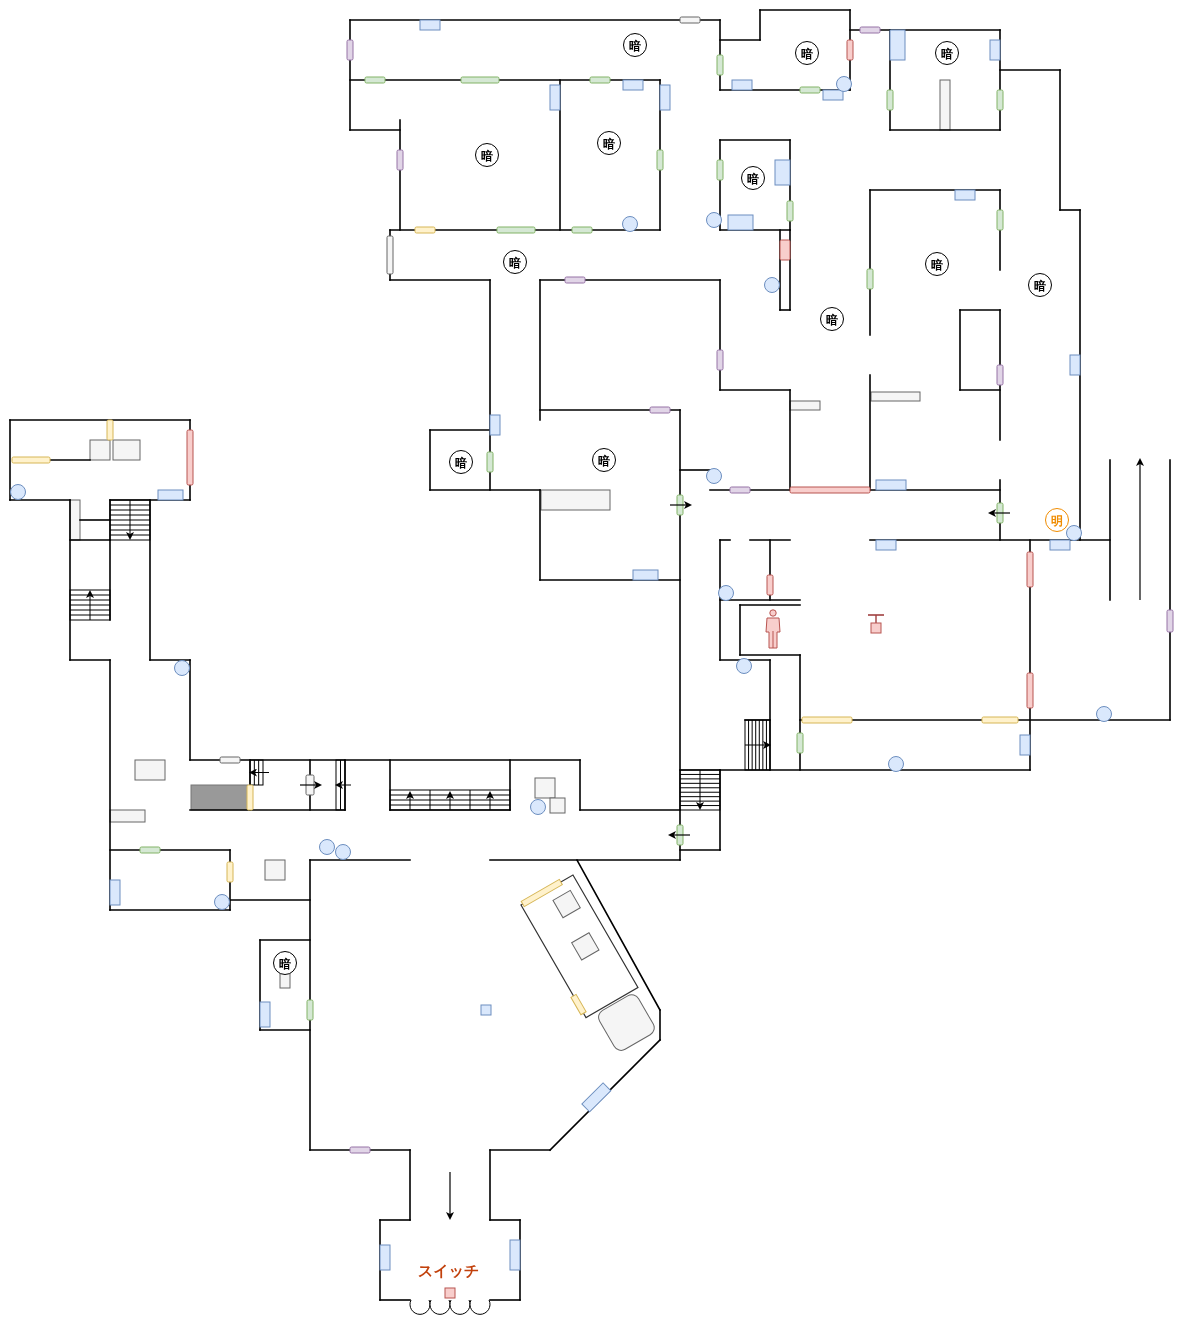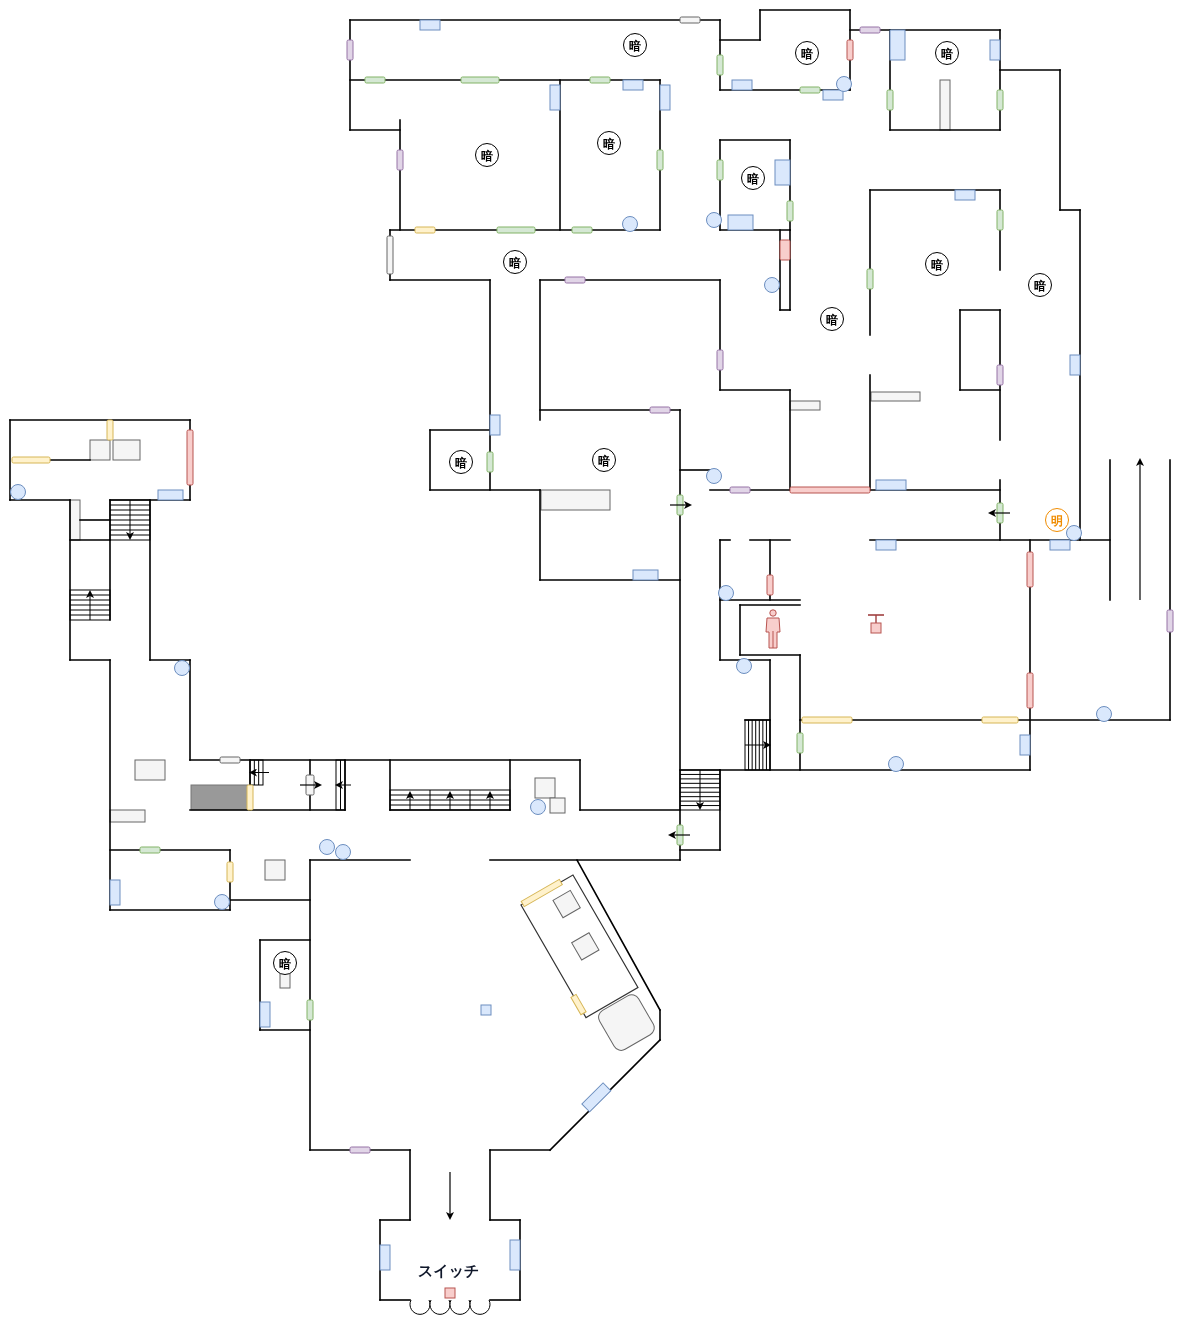--- a/index.html
+++ b/index.html
@@ -1,21 +1,21 @@
 <!DOCTYPE html>
 <html><head>
 <meta charset="utf-8">
 <style>
   html, body { margin: 0; padding: 0; background: #ffffff; }
   body { width: 1183px; height: 1329px; position: relative; overflow: hidden; font-family: "DejaVu Sans", sans-serif; }
   #plan { position: absolute; left: 0; top: 0; }
   .wall { stroke: #000; stroke-width: 1.6; fill: none; stroke-linecap: square; }
   .thin { stroke: #000; stroke-width: 1; fill: none; }
   .marker-text { font-family: "DejaVu Sans", sans-serif; font-weight: bold; font-size: 12px; text-anchor: middle; dominant-baseline: central; }
-  .switch-label { position: absolute; font-family: "DejaVu Sans", sans-serif; font-weight: bold; font-size: 15px; color: #0f172a; text-align: right; }
+  .switch-label { position: absolute; font-family: "DejaVu Sans", sans-serif; font-weight: bold; font-size: 15px; color: #c2410c; text-align: right; }
 </style>
 </head>
 <body>
 
 <svg id="plan" width="1183" height="1329" viewBox="0 0 1183 1329" xmlns="http://www.w3.org/2000/svg">
   <defs>
     <marker id="arrowhead" markerWidth="8" markerHeight="8" refX="6" refY="4" orient="auto" markerUnits="userSpaceOnUse">
       <path d="M0,0 L8,4 L0,8 L2,4 Z" fill="#000"></path>
     </marker>
   </defs>

